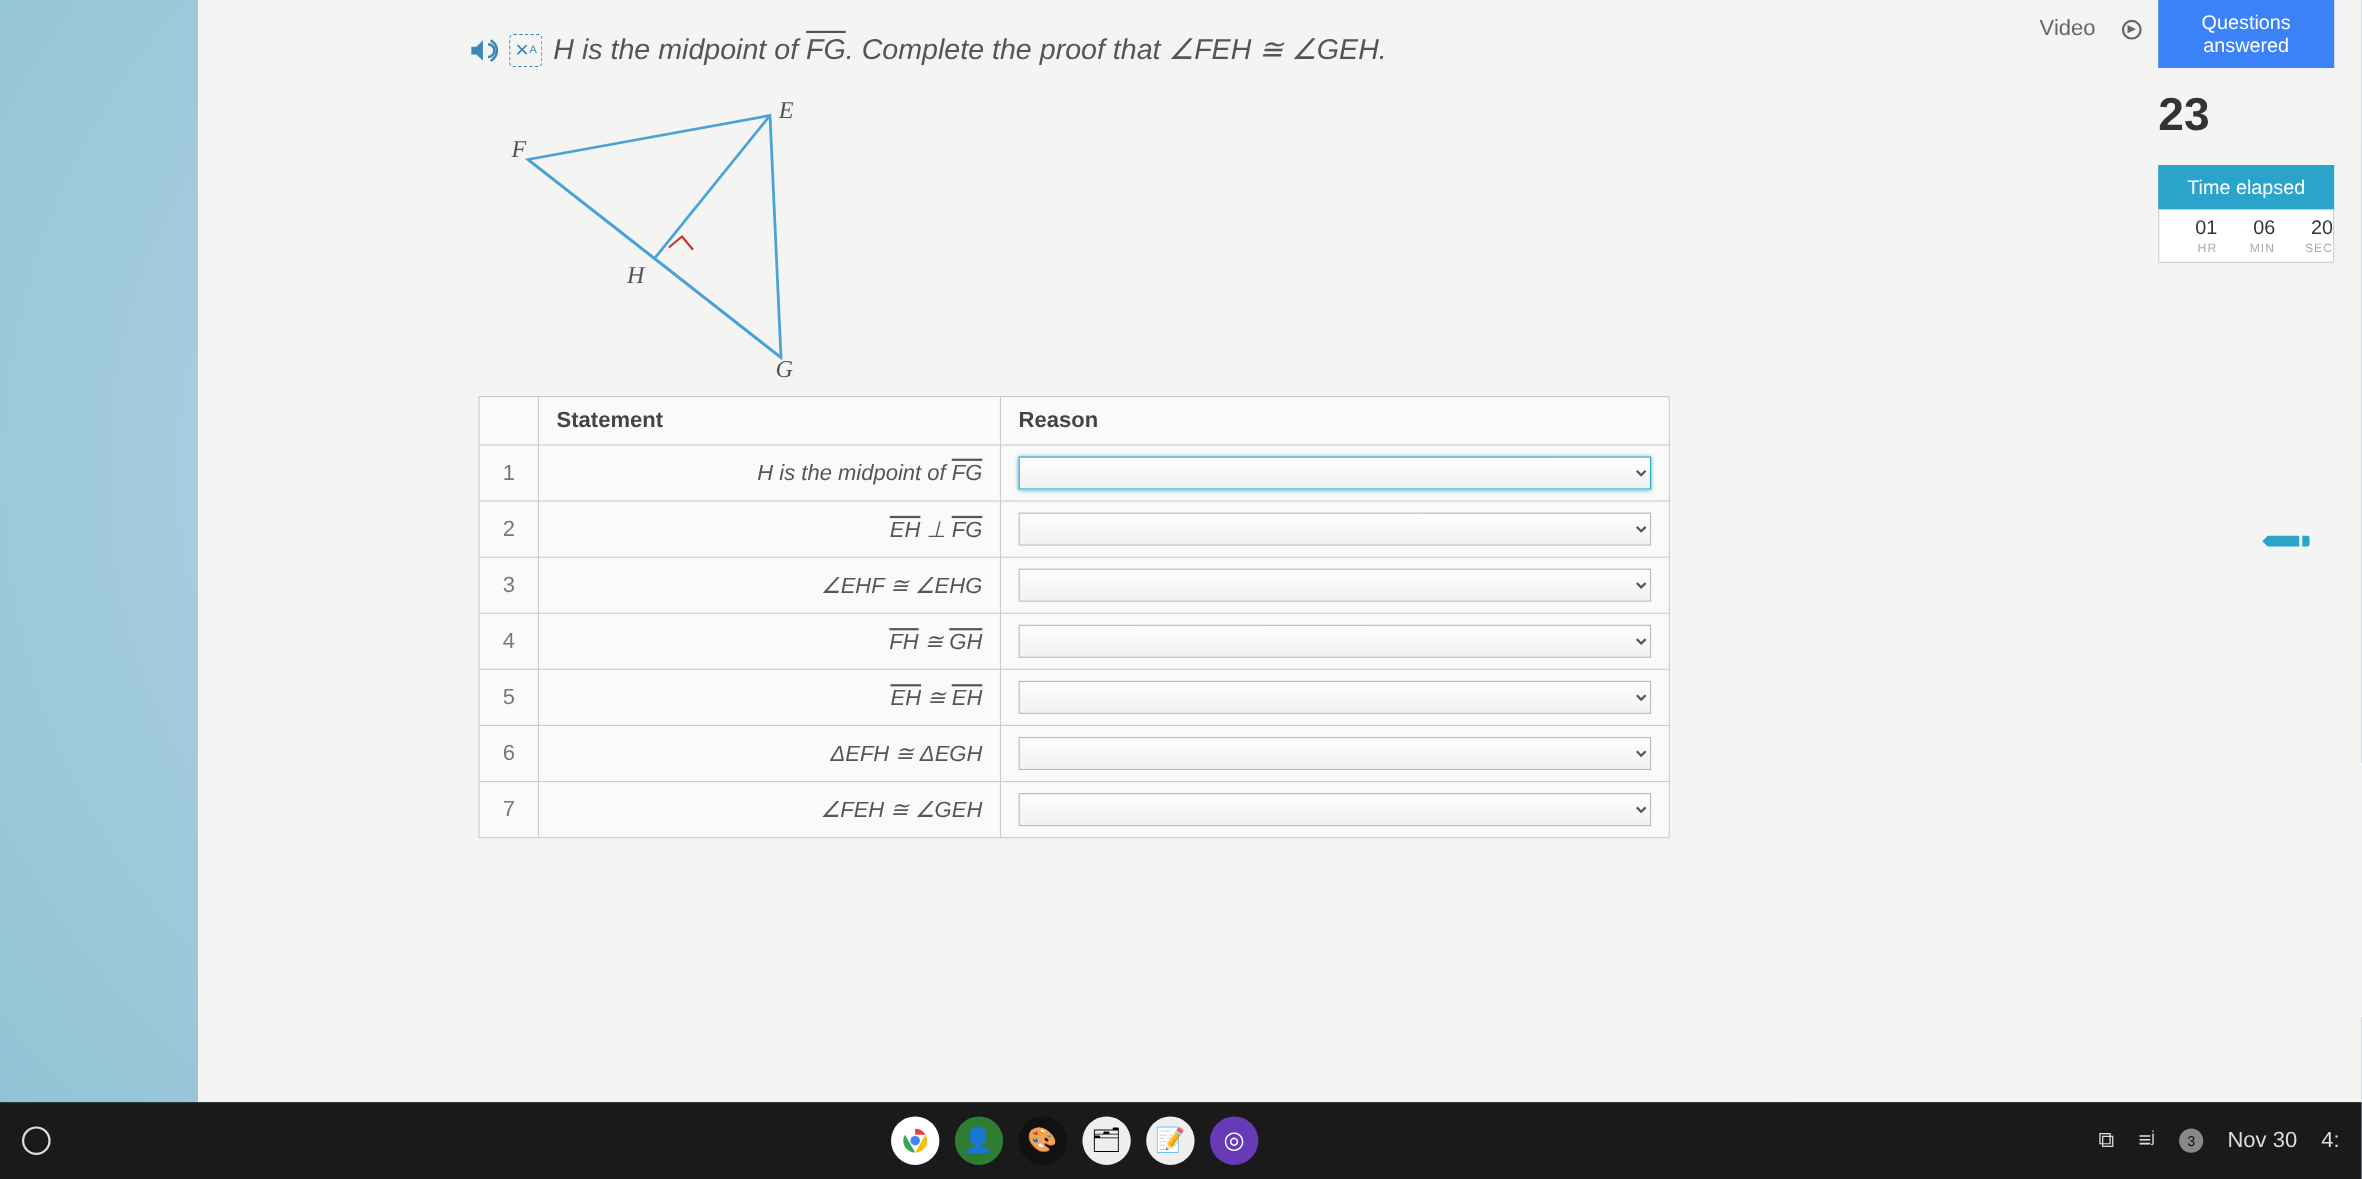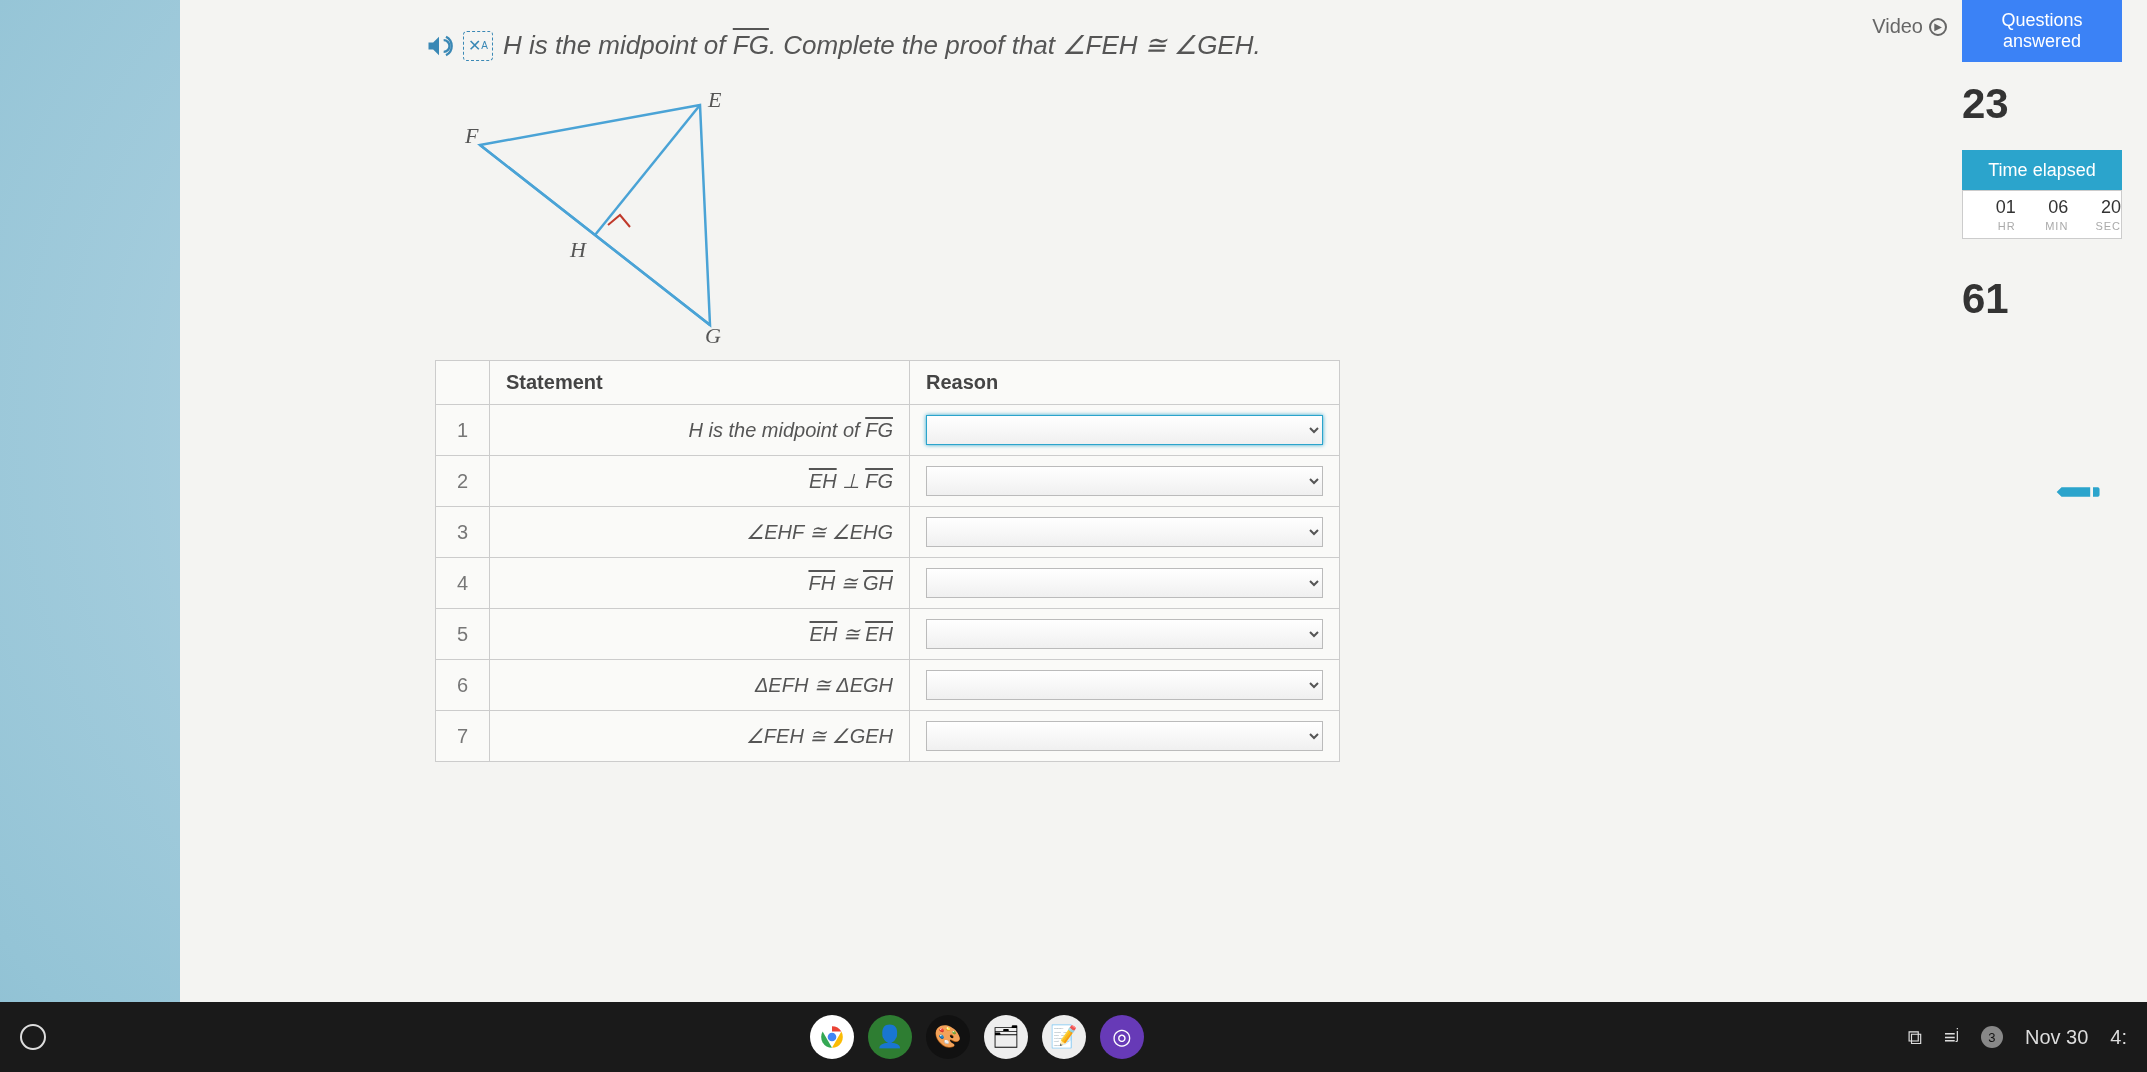--- a/index.html
+++ b/index.html
@@ -50,21 +50,21 @@
   }
   .question-text { font-style: italic; color: #555; }
   .question-text .seg { font-style: italic; }
   .question-text .over { text-decoration: overline; font-style: italic; }
   .video-link {
     position: absolute;
     top: 15px;
     right: 200px;
     font-size: 20px;
     color: #666;
-    display: flex; align-items: center; gap: 6px;
+    display: flex; align-items: center; gap: 24px;
   }
   .video-circle {
     width: 18px; height: 18px; border: 2px solid #666; border-radius: 50%;
     display:flex; align-items:center; justify-content:center;
     font-size:10px; line-height:1;
   }
 
   
   .side {
     position: absolute;
@@ -118,21 +118,21 @@
     height: 260px;
   }
   .diagram svg { width: 100%; height: 100%; }
   .vlabel { font: italic 22px Georgia, serif; fill: #555; }
 
   
   .proof {
     position: absolute;
     left: 255px;
     top: 360px;
-    width: 905px;
+    width: 1083px;
     border-collapse: collapse;
   }
   .proof th, .proof td {
     border: 1px solid #ccc;
     padding: 10px 16px;
     text-align: left;
     font-size: 20px;
     color: #555;
     background: #fafaf8;
   }
@@ -211,21 +211,20 @@
     <div class="time-grid">
       <div class="val">01</div>
       <div class="val">06</div>
       <div class="val">20</div>
       <div class="lab">HR</div>
       <div class="lab">MIN</div>
       <div class="lab">SEC</div>
     </div>
 
     <div style="height:18px"></div>
-    <div class="big-num">61</div>
   </div>
 
   <div class="pencil-icon">
     <svg viewBox="0 0 24 24" width="44" height="44" fill="#2ba4cc">
         <path d="M3 17.25V21h3.75L17.81 9.94l-3.75-3.75L3 17.25zM20.71 7.04a1 1 0 000-1.41l-2.34-2.34a1 1 0 00-1.41 0l-1.83 1.83 3.75 3.75 1.83-1.83z"></path>
       </svg>
   </div>
 
   <div class="diagram">
     <svg viewBox="0 0 320 260">

